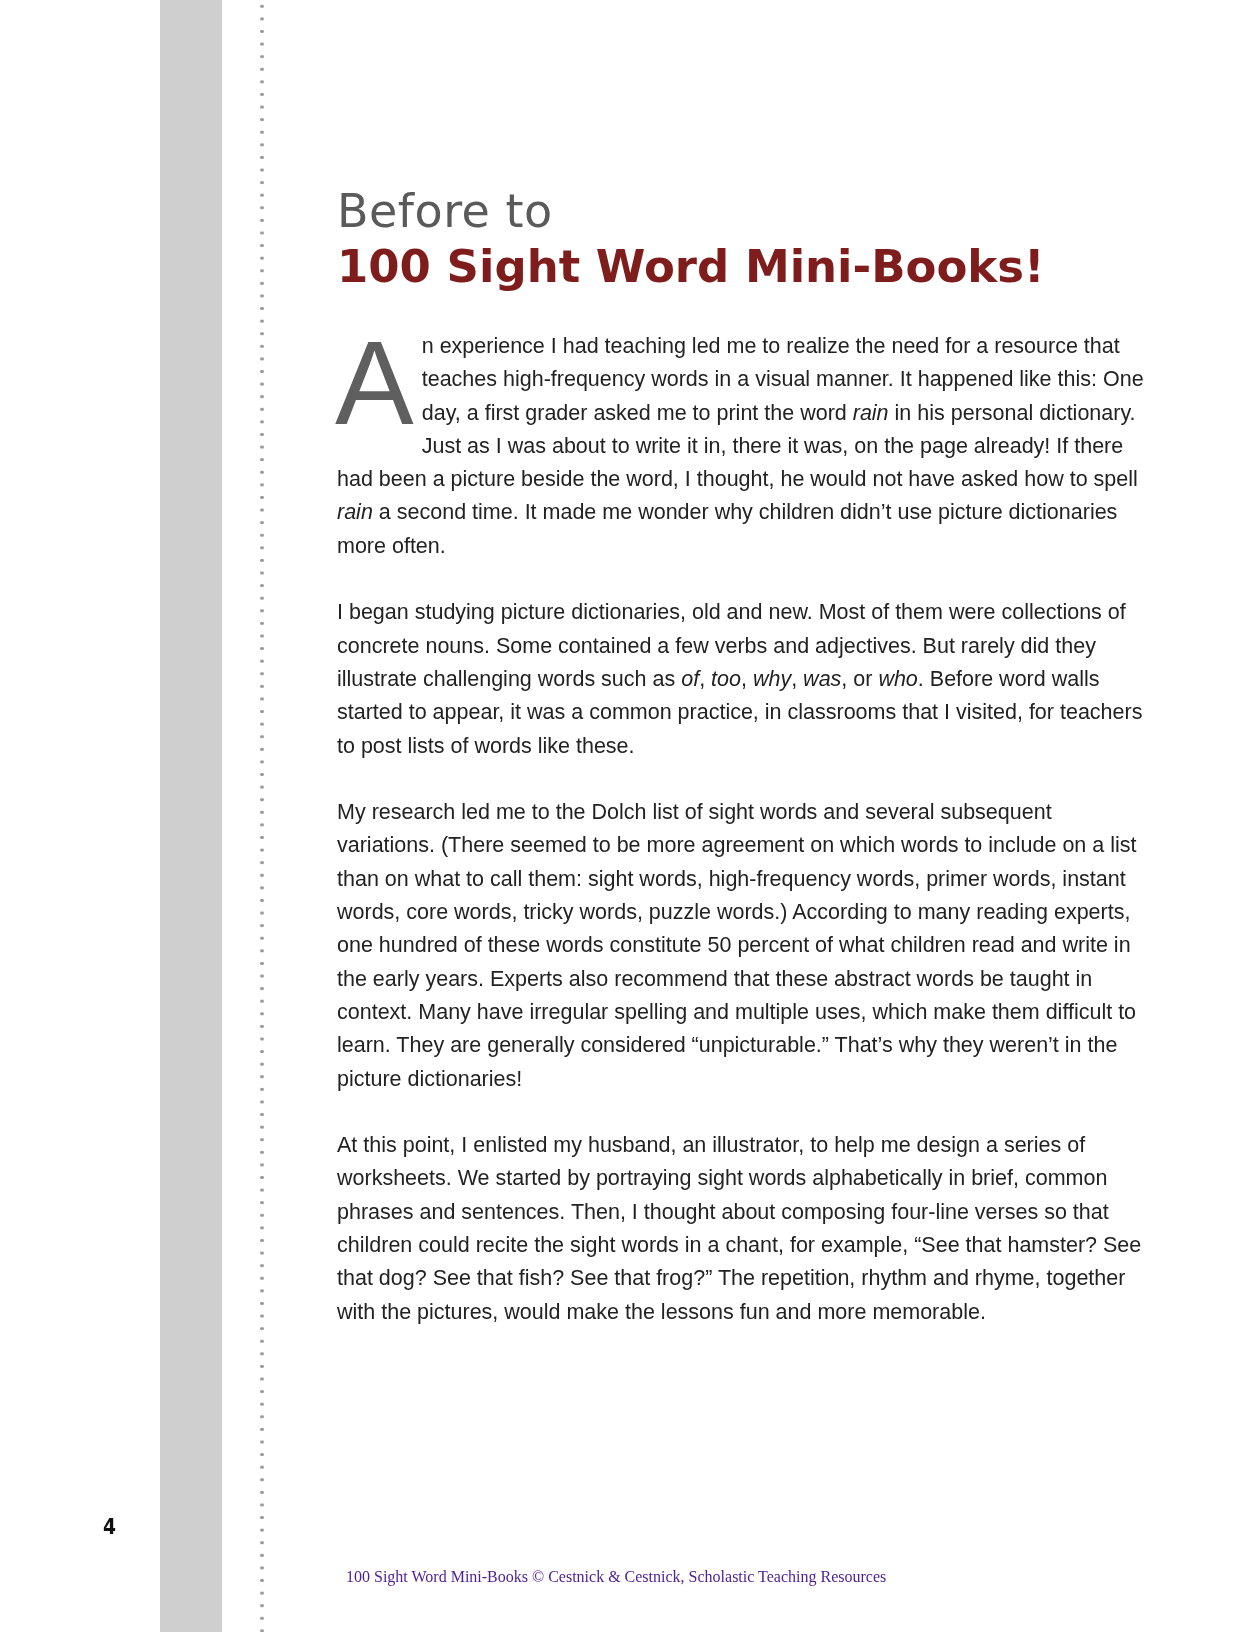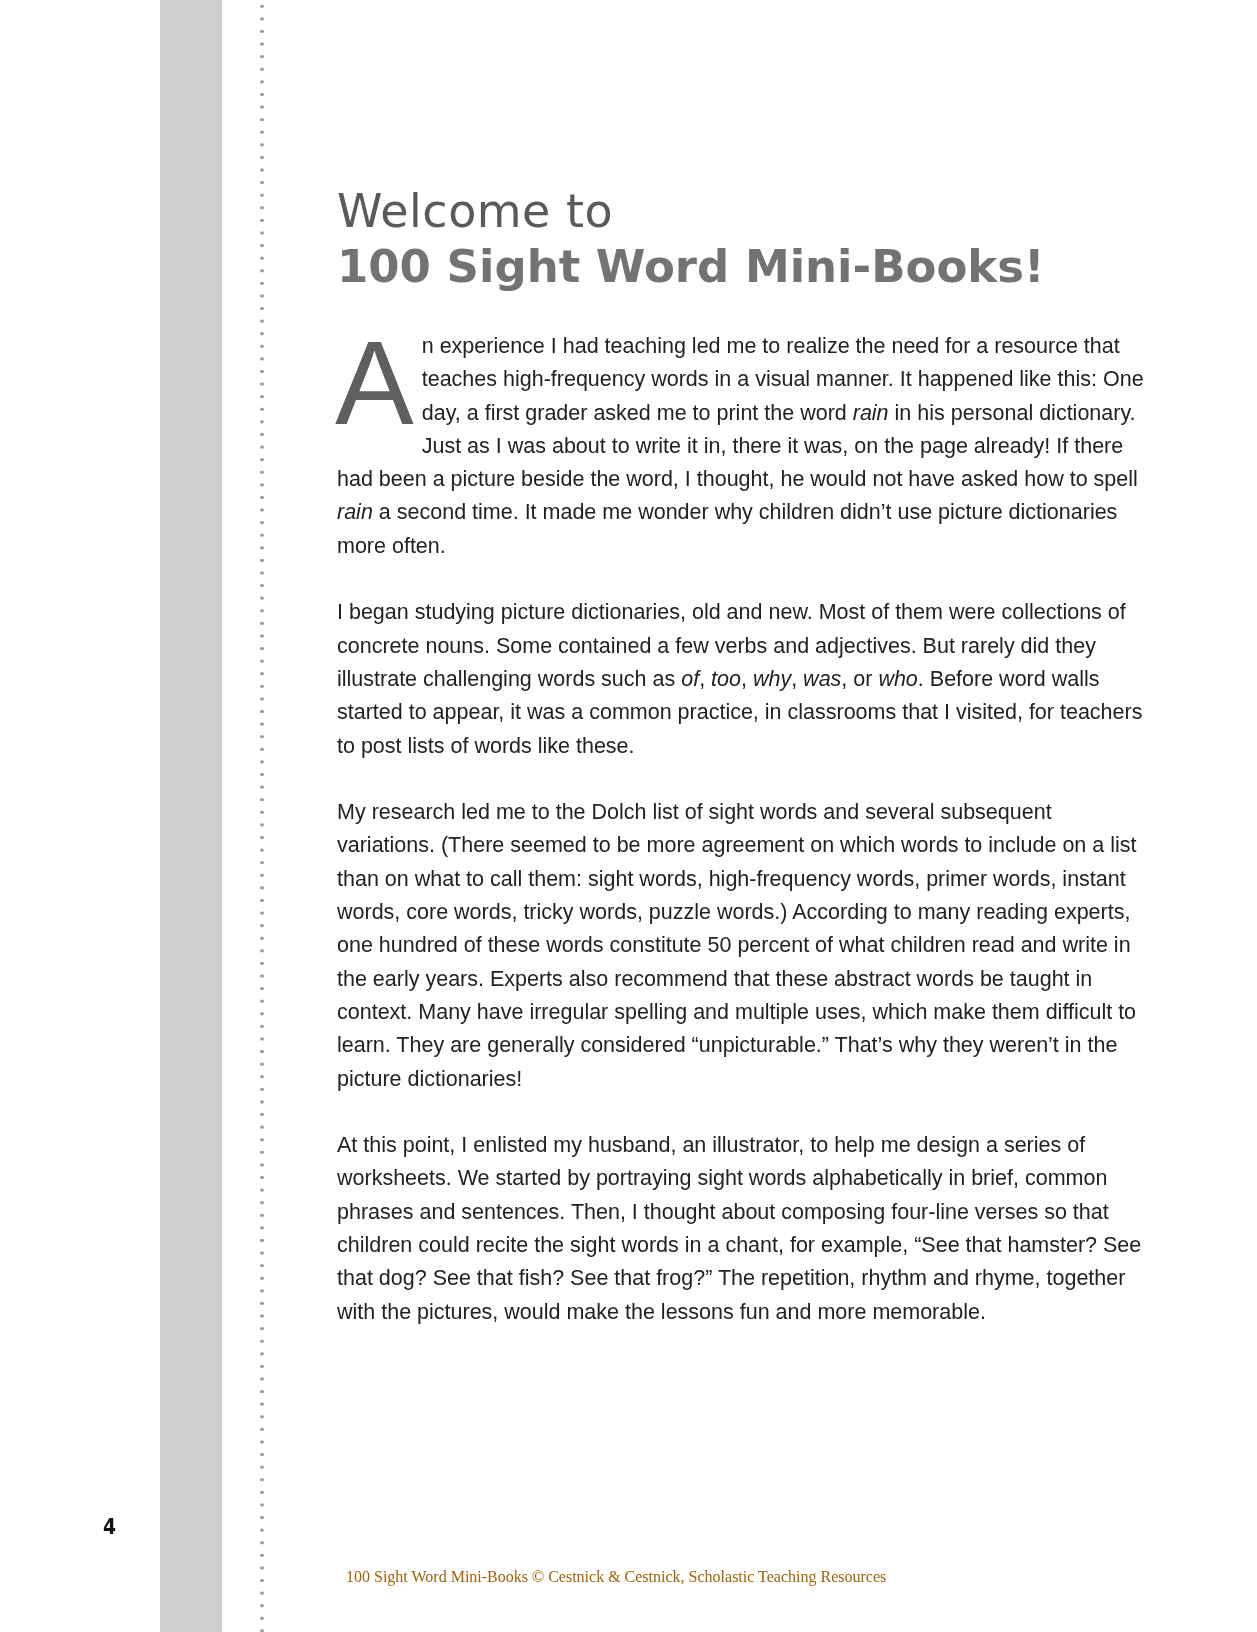--- a/index.html
+++ b/index.html
@@ -20,57 +20,57 @@
       font-family: "DejaVu Sans", sans-serif; font-weight: bold; font-size: 22px;
       color: #111; transform: scaleX(0.85); transform-origin: left;
     }
     .title-block { position: absolute; left: 337px; top: 183px; color: #555555; }
     .title-line1 {
       font-family: "DejaVu Sans", sans-serif; font-size: 46px; font-weight: normal;
       letter-spacing: 0.5px; line-height: 56px; color: #5a5a5a;
     }
     .title-line2 {
       font-family: "DejaVu Sans", sans-serif; font-size: 45px; font-weight: bold;
-      line-height: 56px; color: #737373; letter-spacing: 0px;
+      line-height: 56px; color: #7f1d1d; letter-spacing: 0px;
     }
     .body-text {
       position: absolute; left: 337px; top: 330px; width: 815px;
       font-family: "Liberation Sans", sans-serif; font-size: 21.5px;
       line-height: 33.3px; color: #222222;
     }
     .para { margin: 0 0 33.3px 0; }
     .dropcap {
       float: left; font-family: "Liberation Sans", sans-serif;
       font-size: 118px; line-height: 94px; color: #5f5f5f;
       margin: 6px 8px 0 -2px; height: 96px;
     }
     .footer {
       position: absolute; left: 346px; top: 1568px;
-      font-family: "Liberation Serif", serif; font-size: 16px; color: #a16207; text-align: center;
+      font-family: "Liberation Serif", serif; font-size: 16px; color: #4c1d95; text-align: center;
     }
     em { font-style: italic; }
   </style>
 </head>
 <body>
 
 <div class="scallop-strip"></div>
 <svg class="scallop-svg" width="40" height="1632" xmlns="http://www.w3.org/2000/svg">
   <defs>
     <pattern id="scallops" x="0" y="-8" width="40" height="37" patternUnits="userSpaceOnUse">
       <path d="M40 0 C14 0 14 37 40 37 Z" fill="#cfcfcf"></path>
       <path d="M40 0 L40 37" stroke="#cfcfcf" stroke-width="2"></path>
     </pattern>
   </defs>
   <rect x="0" y="0" width="40" height="1632" fill="url(#scallops)"></rect>
 </svg>
 
 <div class="dot-rule"></div>
 
 <div class="title-block">
-  <div class="title-line1">Welcome to</div>
+  <div class="title-line1">Before to</div>
   <div class="title-line2">100 Sight Word Mini-Books!</div>
 </div>
 
 <div class="body-text">
   <p class="para">
     <span class="dropcap">A</span><span>n experience I had teaching led me to realize the need for a resource that teaches high-frequency words in a visual manner. It happened like this: One day, a first grader asked me to print the word </span><em>rain</em><span> in his personal dictionary. Just as I was about to write it in, there it was, on the page already! If there had been a picture beside the word, I thought, he would not have asked how to spell </span><em>rain</em><span> a second time. It made me wonder why children didn’t use picture dictionaries more often.</span>
   </p>
   <p class="para"><span>I began studying picture dictionaries, old and new. Most of them were collections of concrete nouns. Some contained a few verbs and adjectives. But rarely did they illustrate challenging words such as </span><em>of</em><span>, </span><em>too</em><span>, </span><em>why</em><span>, </span><em>was</em><span>, or </span><em>who</em><span>. Before word walls started to appear, it was a common practice, in classrooms that I visited, for teachers to post lists of words like these.</span></p>
   <p class="para"><span>My research led me to the Dolch list of sight words and several subsequent variations. (There seemed to be more agreement on which words to include on a list than on what to call them: sight words, high-frequency words, primer words, instant words, core words, tricky words, puzzle words.) According to many reading experts, one hundred of these words constitute 50 percent of what children read and write in the early years. Experts also recommend that these abstract words be taught in context. Many have irregular spelling and multiple uses, which make them difficult to learn. They are generally considered “unpicturable.” That’s why they weren’t in the picture dictionaries!</span></p>
   <p class="para"><span>At this point, I enlisted my husband, an illustrator, to help me design a series of worksheets. We started by portraying sight words alphabetically in brief, common phrases and sentences. Then, I thought about composing four-line verses so that children could recite the sight words in a chant, for example, “See that hamster? See that dog? See that fish? See that frog?” The repetition, rhythm and rhyme, together with the pictures, would make the lessons fun and more memorable.</span></p>

